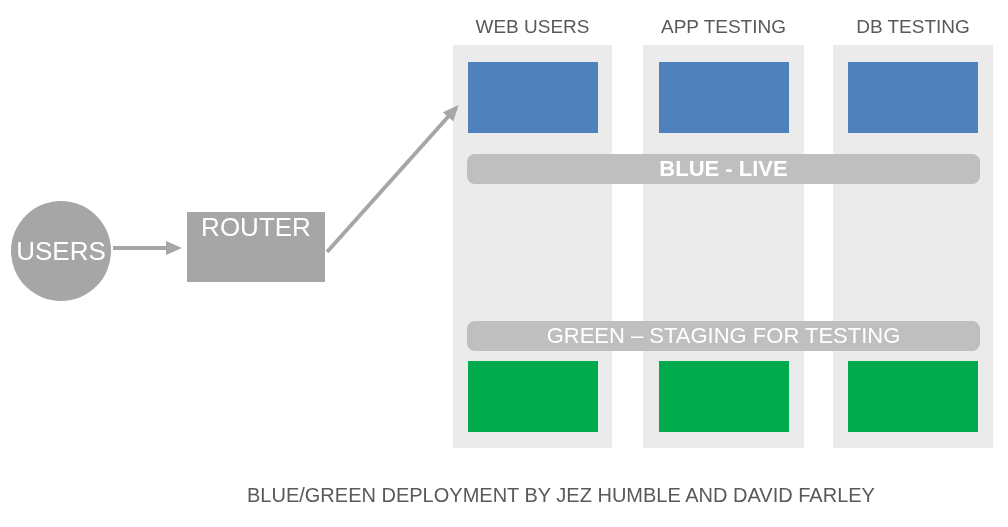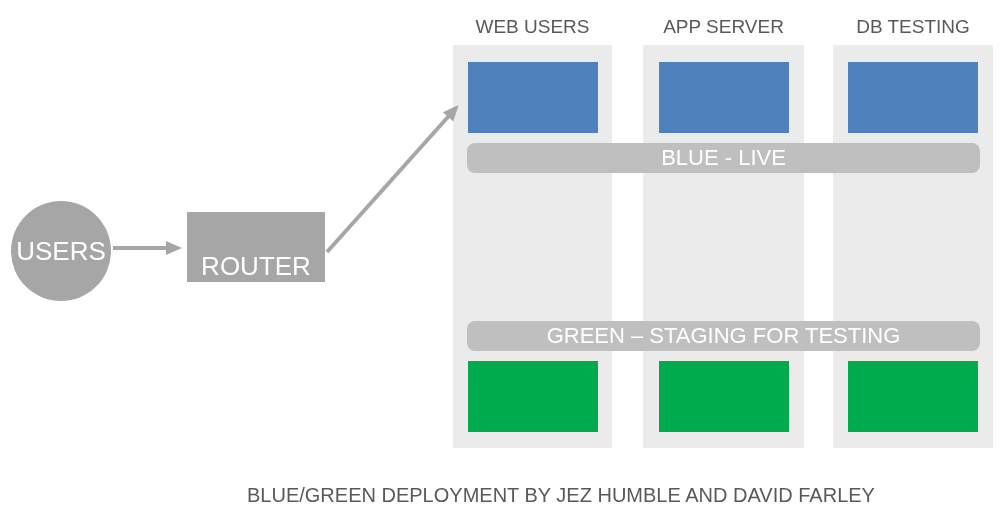--- a/index.html
+++ b/index.html
@@ -20,21 +20,21 @@
     border-radius: 50%;
     background: #a6a6a6;
     display: flex; align-items: center; justify-content: center;
     color: #ffffff; font-size: 26px;
   }
   .router-box {
     position: absolute;
     left: 187px; top: 212px;
     width: 138px; height: 70px;
     background: #a6a6a6;
-    display: flex; align-items: flex-end; justify-content: center;
+    display: flex; align-items: flex-start; justify-content: center;
     color: #ffffff; font-size: 26px;
   }
 
   
   .column {
     position: absolute;
     top: 45px;
     height: 403px;
     background: #ebebeb;
   }
@@ -73,21 +73,21 @@
     height: 30px;
     background: #bfbfbf;
     border-radius: 8px;
     color: #ffffff;
     font-size: 22px;
     line-height: 30px;
     text-align: center;
     white-space: nowrap;
     z-index: 5;
   }
-  .band-blue  { top: 143px; }
+  .band-blue  { top: 154px; font-weight: bold; }
   .band-green { top: 321px; }
 
   
   .caption {
     position: absolute;
     left: 247px; top: 484px;
     width: 560px;
     text-align: center;
     color: #595959;
     font-size: 20px;
@@ -120,21 +120,21 @@
 
   <div class="users-circle">
     <span>USERS</span>
   </div>
 
   <div class="router-box">
     <span>ROUTER</span>
   </div>
 
   <div class="col-header hdr-1">WEB USERS</div>
-  <div class="col-header hdr-2">APP SERVER</div>
+  <div class="col-header hdr-2">APP TESTING</div>
   <div class="col-header hdr-3">DB TESTING</div>
 
   <div class="column col-1">
     <div class="env-box env-blue"></div>
     <div class="env-box env-green"></div>
   </div>
   <div class="column col-2">
     <div class="env-box env-blue"></div>
     <div class="env-box env-green"></div>
   </div>

